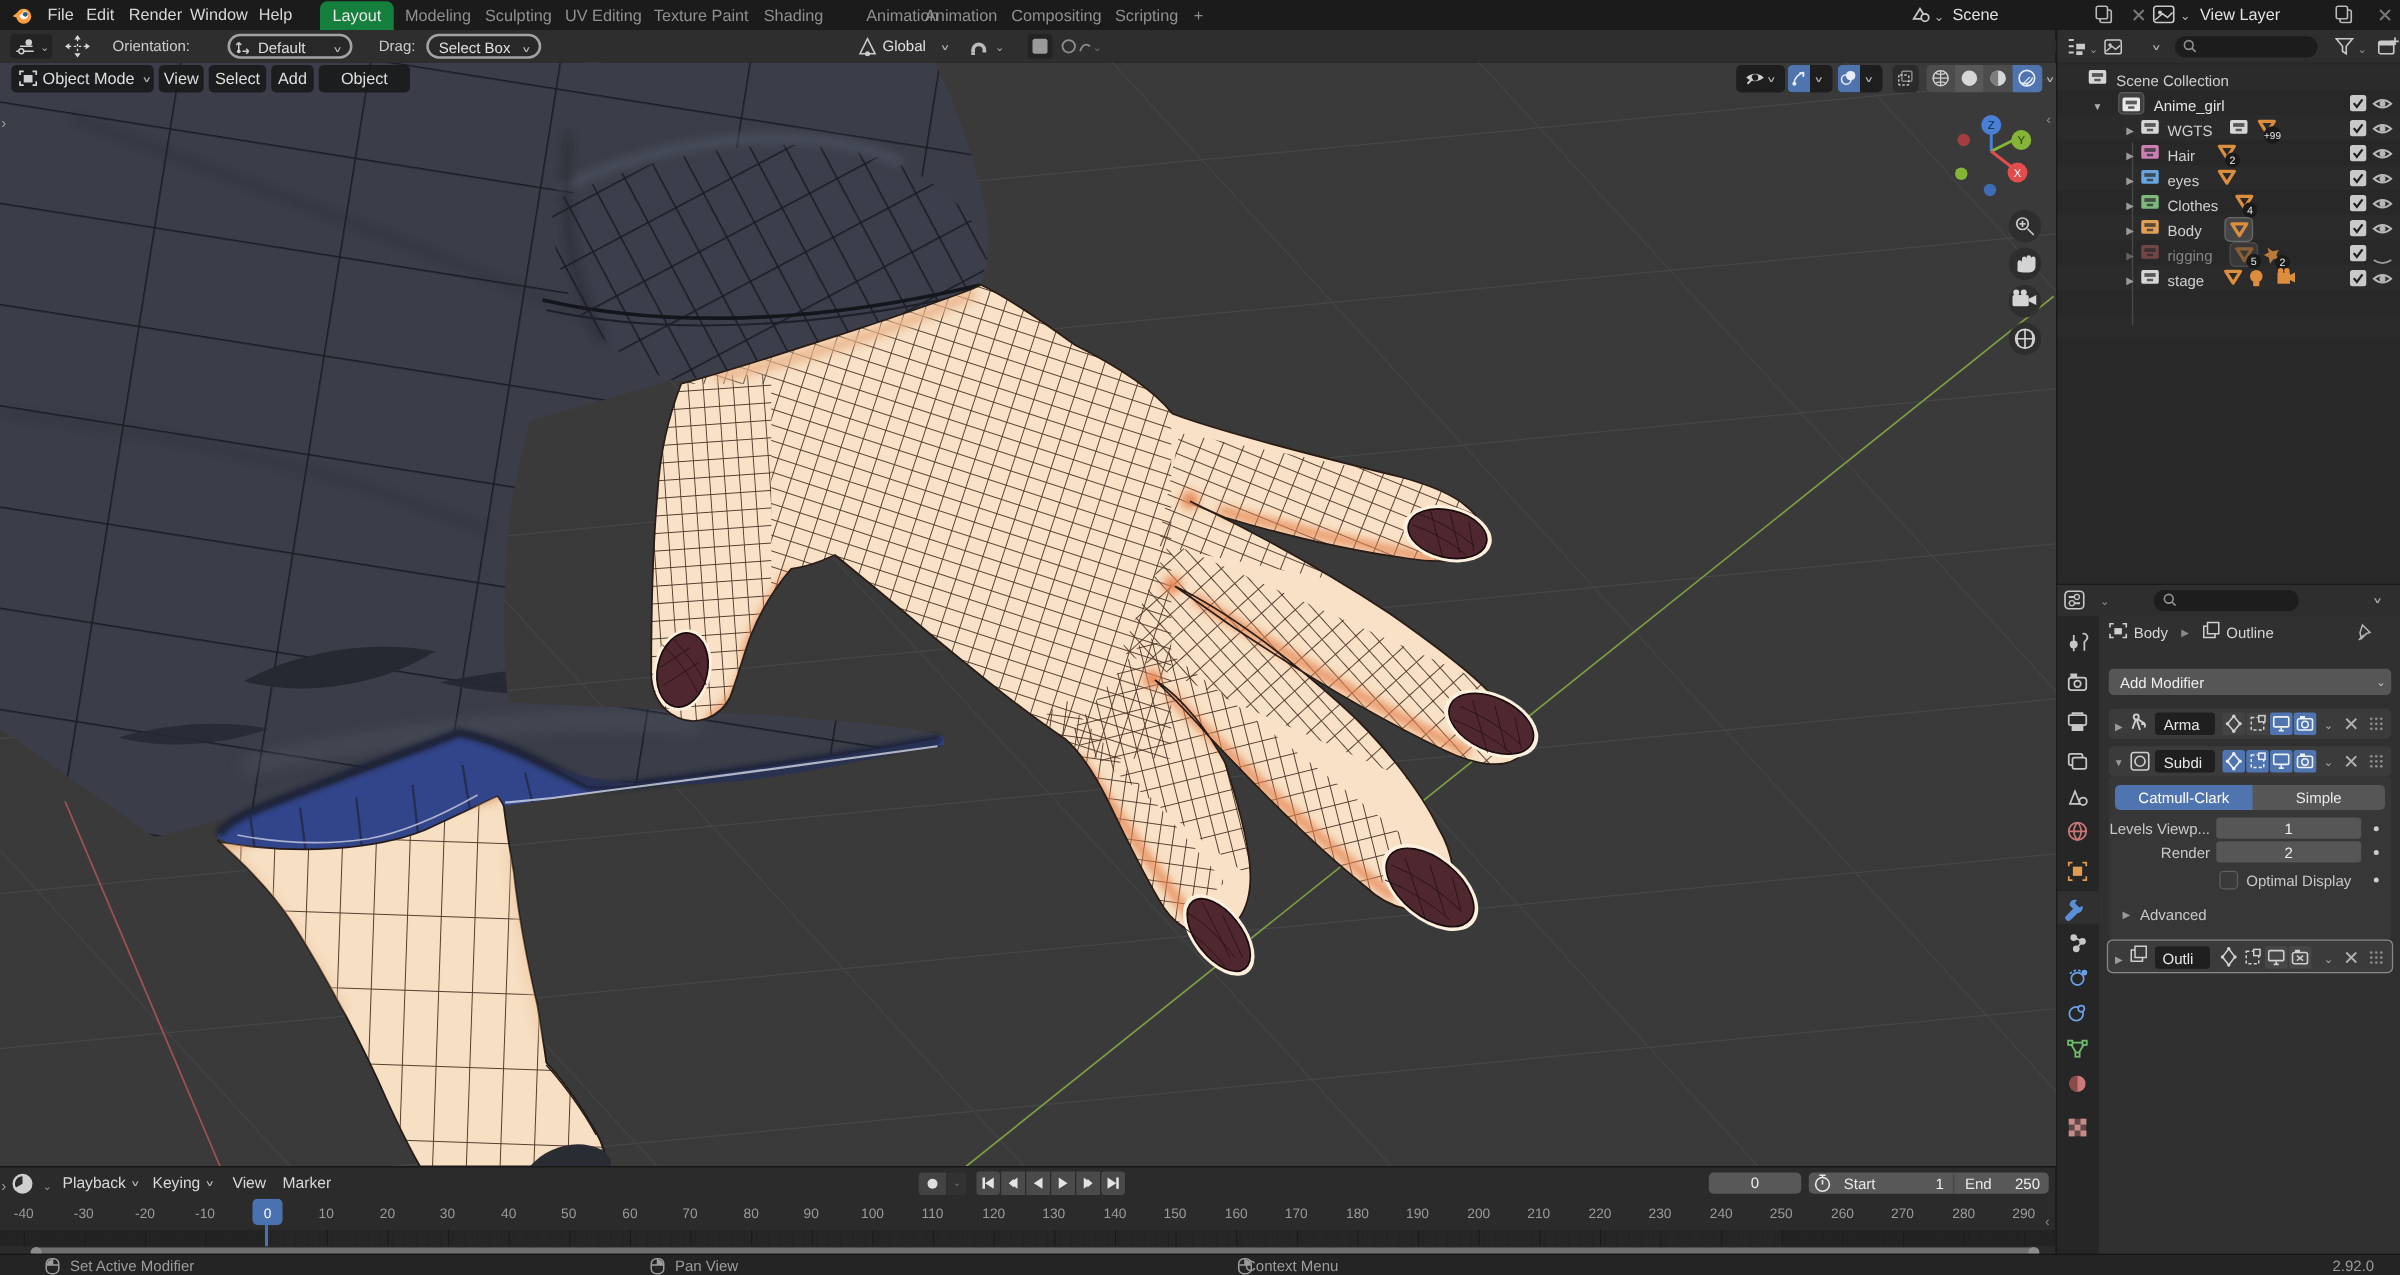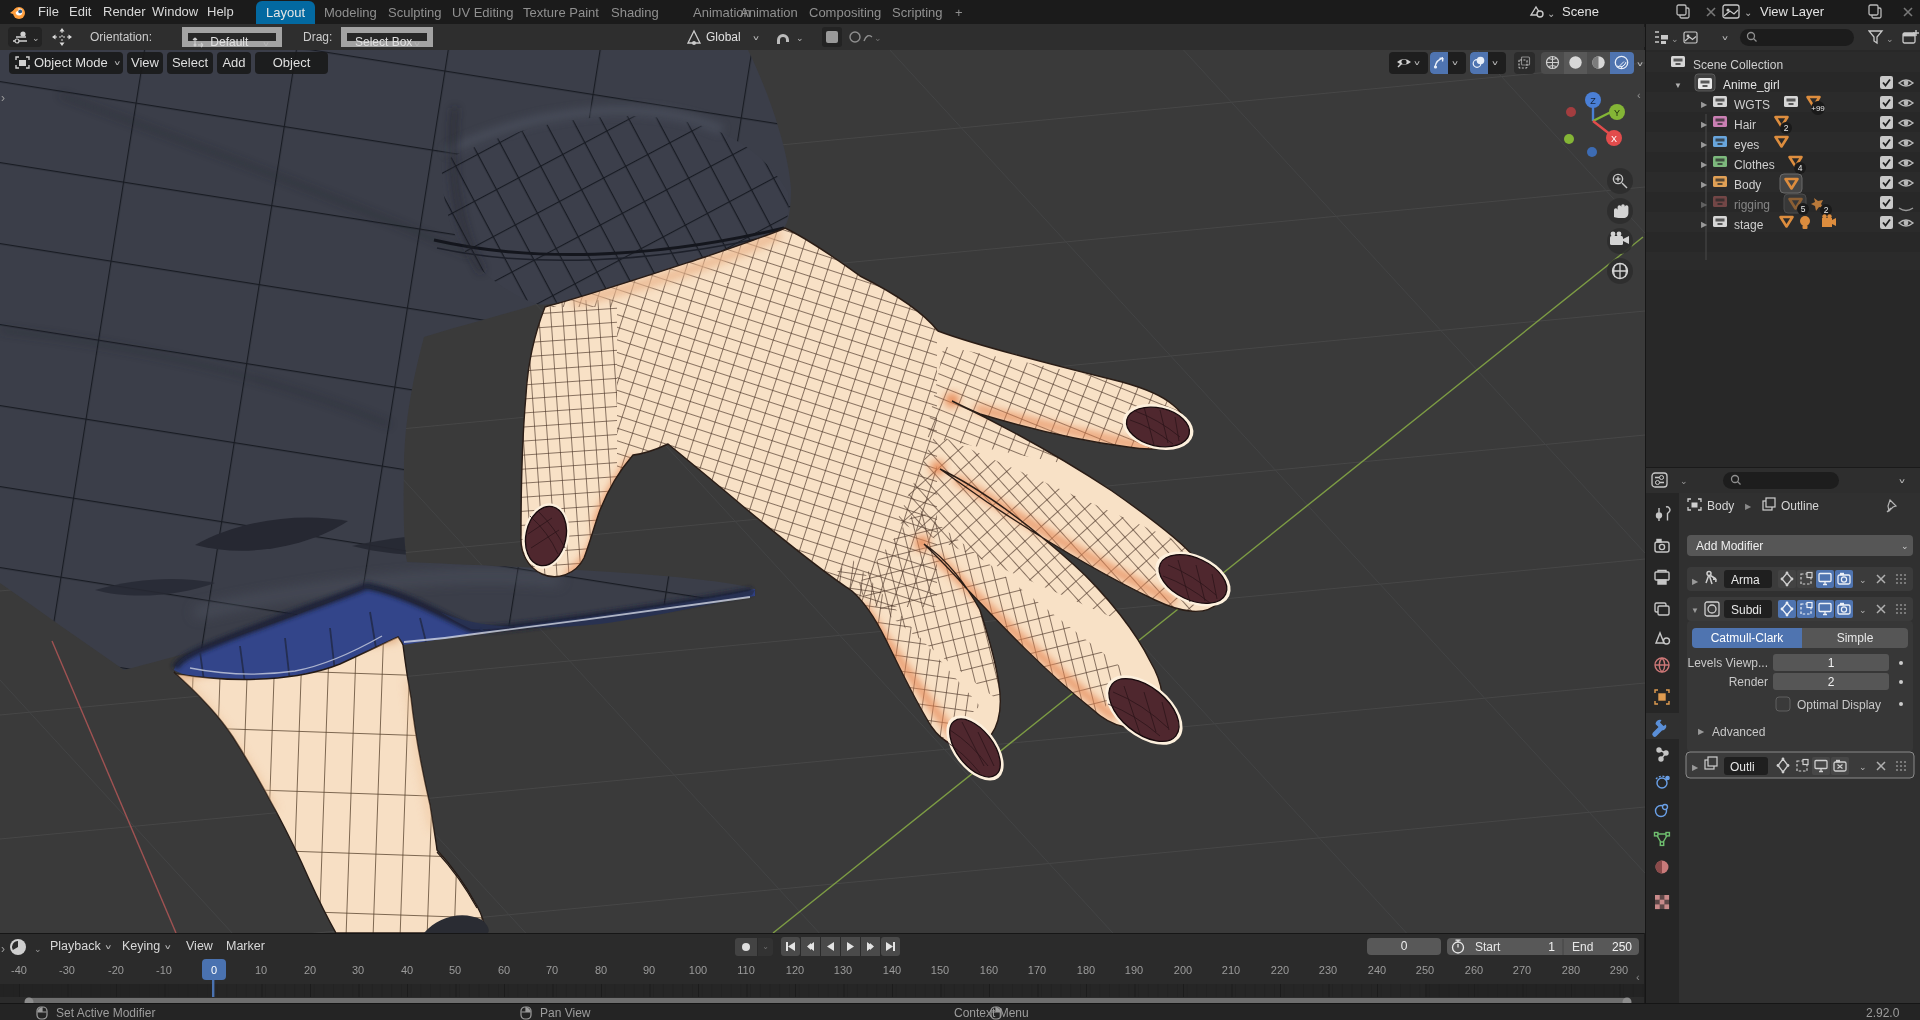--- a/index.html
+++ b/index.html
@@ -1,21 +1,21 @@
 <!DOCTYPE html>
 <html><head><meta charset="utf-8"><style>
 *{margin:0;padding:0;box-sizing:border-box;font-family:"Liberation Sans",sans-serif}
 html,body{width:1920px;height:1020px;overflow:hidden;background:#1d1d1d}
 .abs{position:absolute}
 #topbar{left:0;top:0;width:1920px;height:24px;background:#1b1b1b;color:#dcdcdc;font-size:13px}
 .menu{position:absolute;top:4px;color:#d8d8d8}
 .tab{position:absolute;top:1px;height:23px;line-height:23px;padding:0 10px;color:#909090;font-size:13px;border-radius:6px 6px 0 0}
-.tab.act{background:#0369a1;color:#e6e6e6}
+.tab.act{background:#15803d;color:#e6e6e6}
 #toolrow{left:0;top:24px;width:1644px;height:26px;background:#2e2e2e}
-.drop{position:absolute;background:#282828;border:6px solid #a3a3a3;border-radius:0;color:#e0e0e0;font-size:12px;height:20px;line-height:18px}
+.drop{position:absolute;background:#282828;border:2px solid #a3a3a3;border-radius:10px;color:#e0e0e0;font-size:12px;height:20px;line-height:18px}
 .lbl{position:absolute;color:#cccccc;font-size:12px;top:6px}
 .vbtn{position:absolute;background:rgba(26,26,26,.9);border-radius:4px;color:#dfdfdf;font-size:13px;height:22px;line-height:22px;text-align:center;white-space:nowrap;overflow:hidden}
 .chev{display:inline-block;transform:scaleY(.6);font-size:11px;color:#b5b5b5}
 #outliner{left:1645px;top:24px;width:275px;height:443px;background:#282828;font-size:12px;color:#c9c9c9}
 #props{left:1645px;top:467px;width:275px;height:537px;background:#303030;font-size:12px;color:#cccccc;border-top:1px solid #1a1a1a}
 #timeline{left:0;top:933px;width:1644px;height:70px;background:#2b2b2b}
 #status{left:0;top:1003px;width:1920px;height:30px;background:#242424;color:#9d9d9d;font-size:12px;border-top:1px solid #151515}
 .field{background:#585858;border-radius:4px;color:#eee;text-align:center}
 </style></head>
 <body>
@@ -861,15 +861,15 @@
       <rect x="1" y="1" width="10" height="12" rx="4" fill="none" stroke="#9d9d9d" stroke-width="1.2"></rect>
       <path d="M1.5 6 h9 M6 1 v5" stroke="#9d9d9d" stroke-width="1.2"></path>
       <path d="M6 1.5 a4.5 4.5 0 0 1 4.5 4.5 h-4.5 Z" fill="#9d9d9d"></path>
     </svg>
 <span class="abs" style="left:540px;top:2px">Pan View</span>
 <svg class="abs" style="left:990px;top:2px" width="12" height="14">
       <rect x="1" y="1" width="10" height="12" rx="4" fill="none" stroke="#9d9d9d" stroke-width="1.2"></rect>
       <path d="M1.5 6 h9 M6 1 v5" stroke="#9d9d9d" stroke-width="1.2"></path>
       <path d="M6 1.5 a4.5 4.5 0 0 1 4.5 4.5 h-4.5 Z" fill="#9d9d9d"></path>
     </svg>
-<span class="abs" style="left:954px;top:2px">Context Menu</span>
+<span class="abs" style="left:996px;top:2px">Context Menu</span>
 <span class="abs" style="left:1866px;top:2px">2.92.0</span>
 </div>
 
 </body></html>

